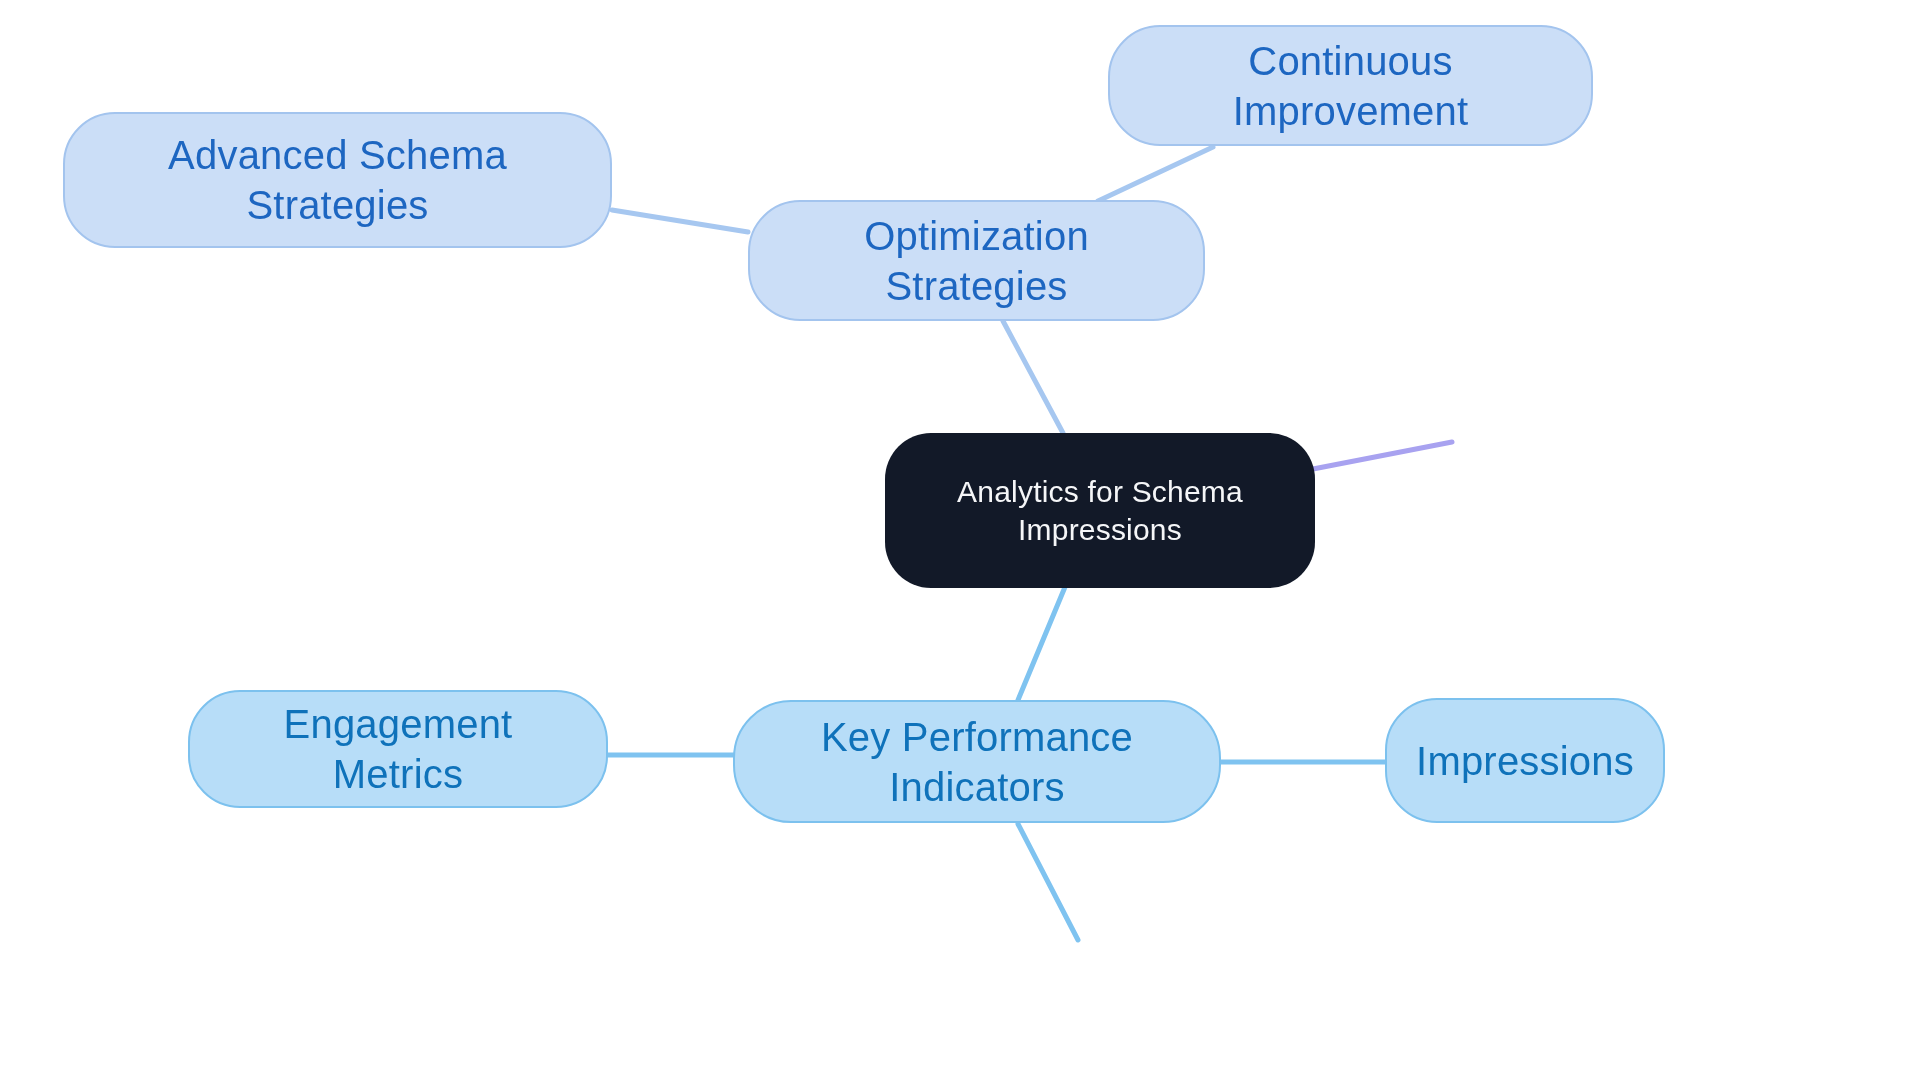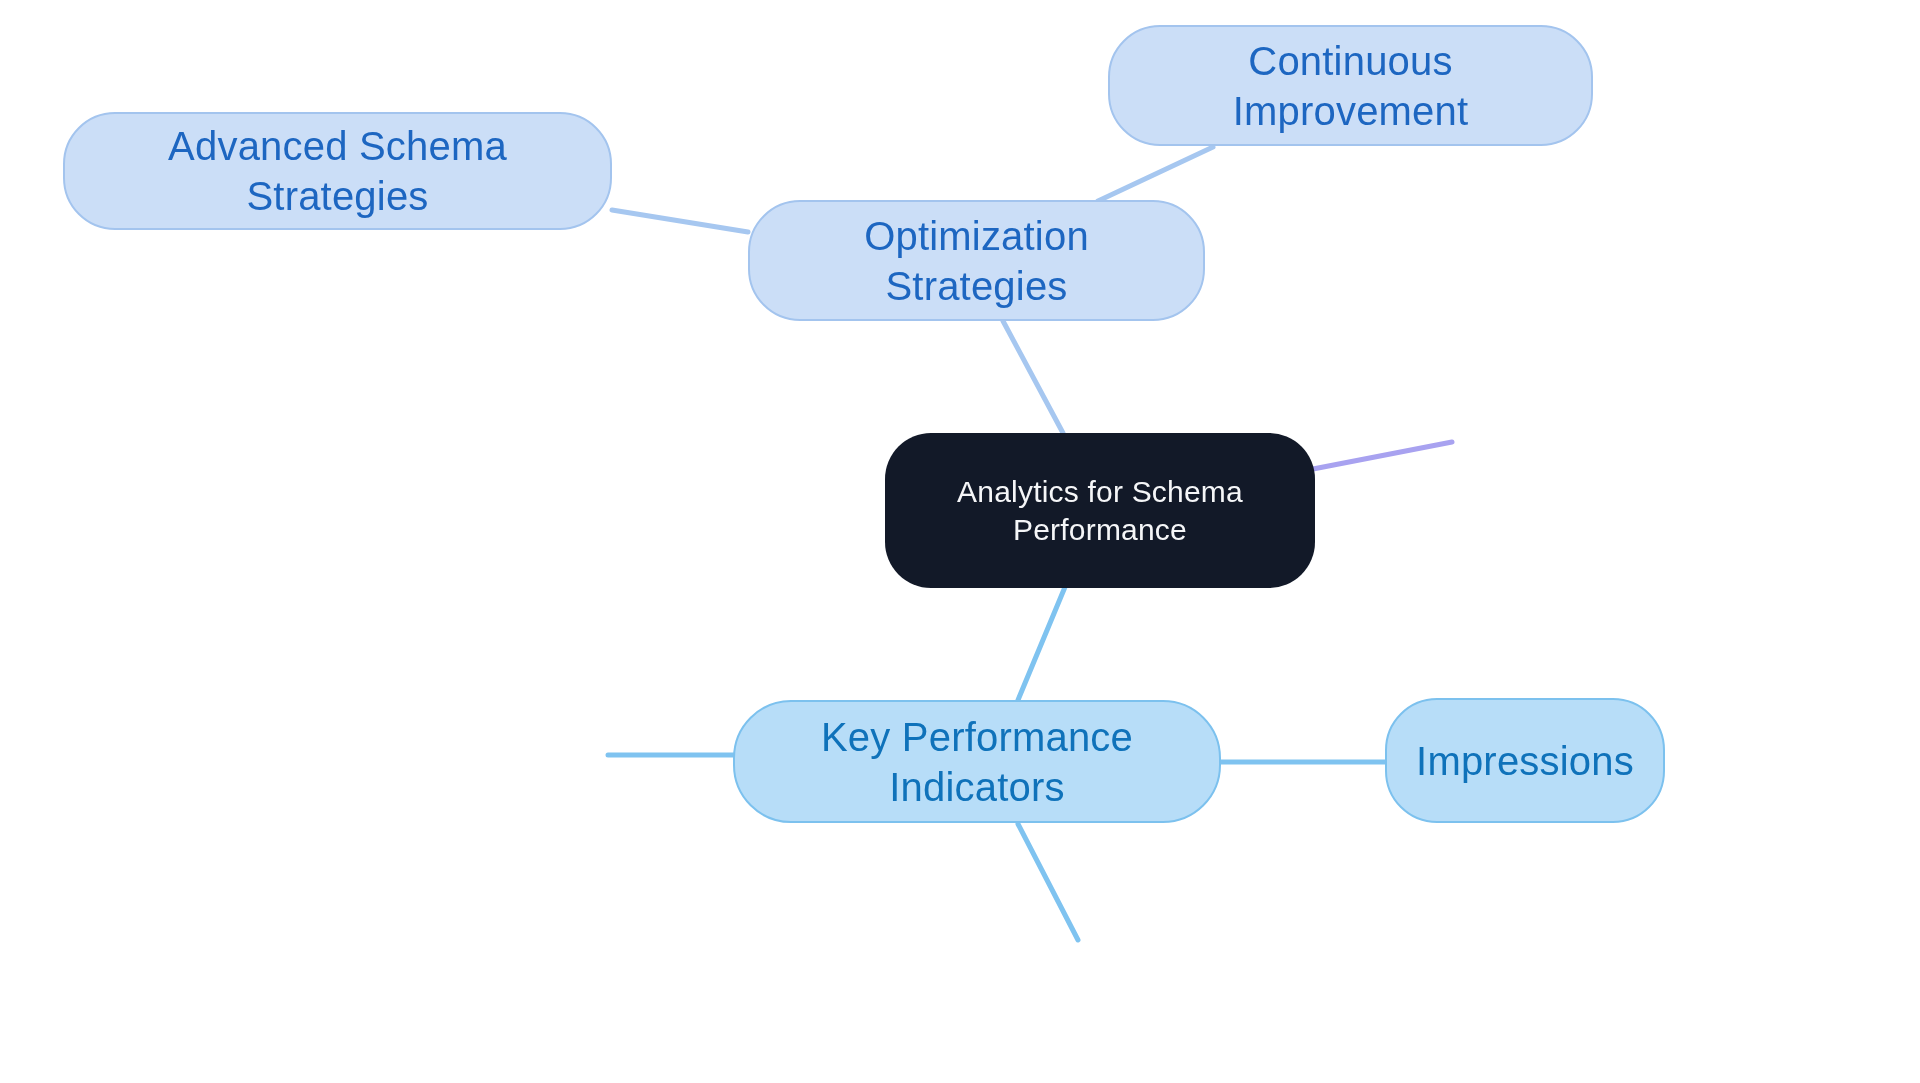--- a/index.html
+++ b/index.html
@@ -66,28 +66,29 @@
     <line class="edge-blue" x1="1003" y1="321" x2="1063" y2="433"></line>
     <line class="edge-blue" x1="612" y1="210" x2="748" y2="232"></line>
     <line class="edge-blue" x1="1213" y1="147" x2="1098" y2="201"></line>
     <line class="edge-purple" x1="1313" y1="469" x2="1452" y2="442"></line>
     <line class="edge-cyan" x1="1065" y1="587" x2="1018" y2="700"></line>
     <line class="edge-cyan" x1="608" y1="755" x2="735" y2="755"></line>
     <line class="edge-cyan" x1="1219" y1="762" x2="1385" y2="762"></line>
     <line class="edge-cyan" x1="1018" y1="824" x2="1078" y2="940"></line>
   </svg>
 
-  <div class="node node-root" style="left:885px; top:433px; width:430px; height:155px;">Analytics for Schema Performance</div>
+  <div class="node node-root" style="left:885px; top:433px; width:430px; height:155px;">Analytics for Schema Impressions</div>
 
   <div class="node node-blue" style="left:748px; top:200px; width:457px; height:121px;">Optimization Strategies</div>
 
-  <div class="node node-blue" style="left:63px; top:112px; width:549px; height:118px;">Advanced Schema Strategies</div>
+  <div class="node node-blue" style="left:63px; top:112px; width:549px; height:136px;">Advanced Schema Strategies</div>
 
   <div class="node node-blue" style="left:1108px; top:25px; width:485px; height:121px;">Continuous Improvement</div>
 
 
   <div class="node node-cyan" style="left:733px; top:700px; width:488px; height:123px; border-radius:58px;">Key Performance Indicators</div>
 
+  <div class="node node-cyan" style="left:188px; top:690px; width:420px; height:118px;">Engagement Metrics</div>
 
   <div class="node node-cyan" style="left:1385px; top:698px; width:280px; height:125px;">Impressions</div>
 
 
 </div>
 
 </body></html>

